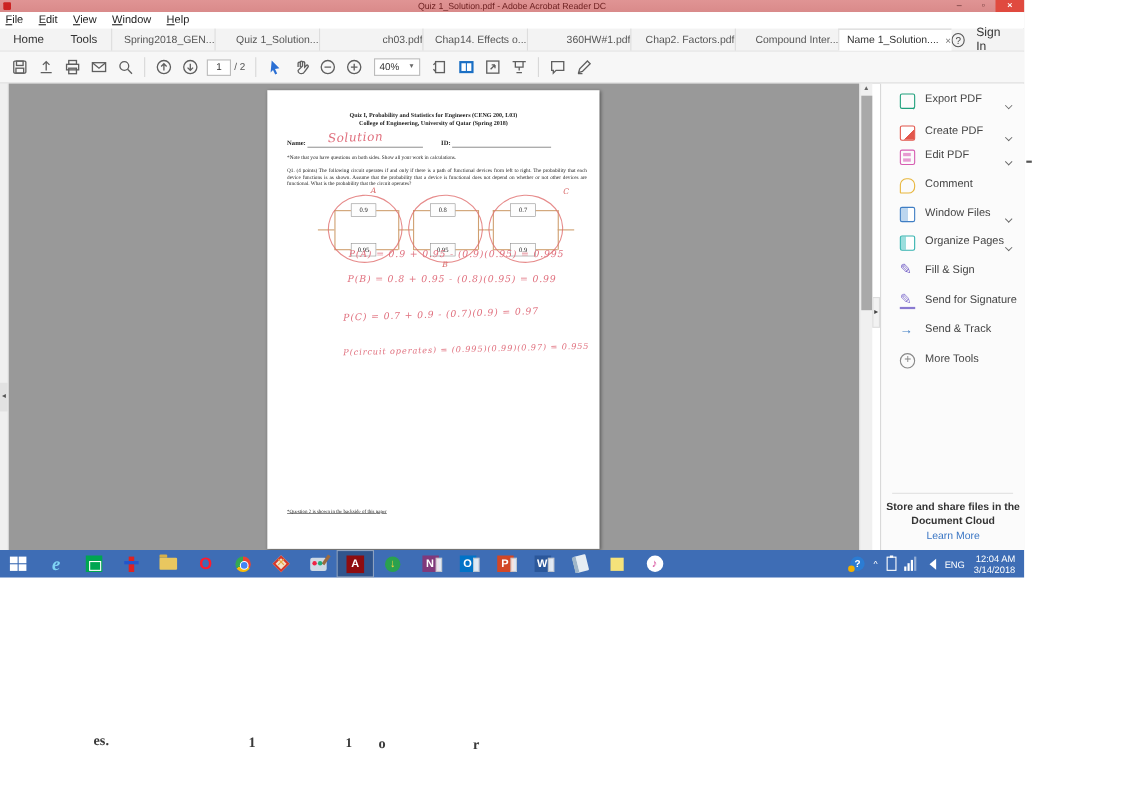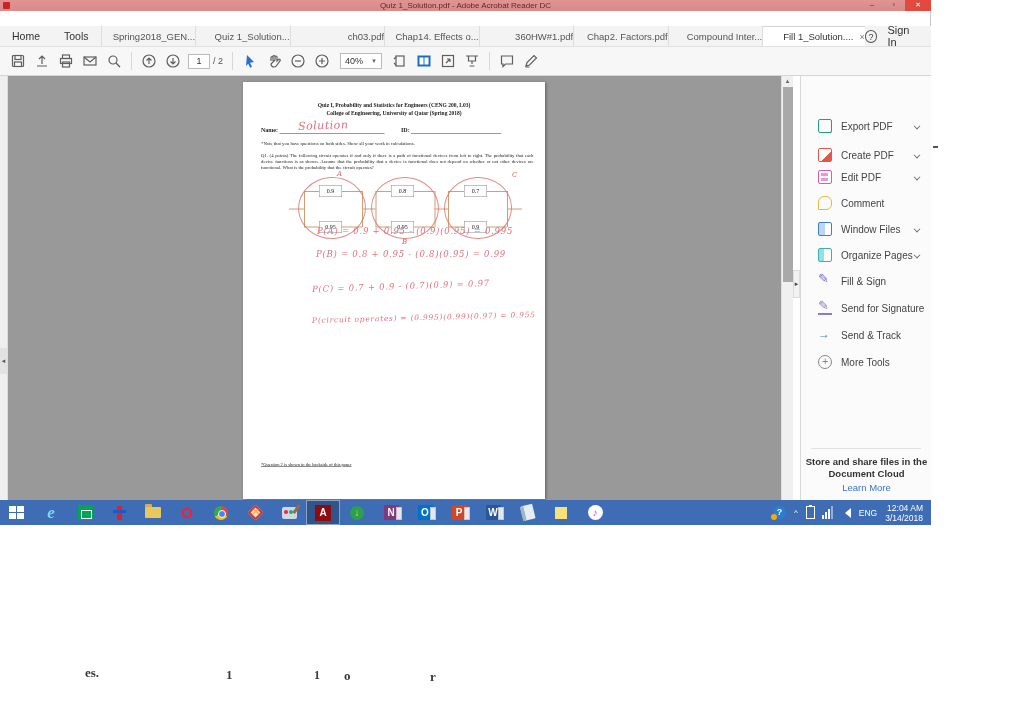--- a/index.html
+++ b/index.html
@@ -71,21 +71,21 @@
   .circuit { position:absolute; top:196px; left:110px; width:430px; height:124px; }
   .wire { position:absolute; background:#cfa070; }
   .dev-box { position:absolute; width:46px; height:24px; border:1px solid #8a8a8a; background:#fdfdfd; font-size:12px; text-align:center; line-height:22px; color:#222; }
   .red-ellipse { position:absolute; border:2px solid rgba(224,110,110,.8); border-radius:50%; }
   .group-label { position:absolute; font-size:14px; color:#d96a6a; font-family:"DejaVu Serif",serif; font-style:italic; }
 
   .sol-line { position:absolute; font-size:17px; white-space:nowrap; letter-spacing:1.5px; }
 
   
   .tools-panel { position:absolute; left:800px; top:76px; width:131px; height:424px; background:#fbfbfb; border-left:1px solid #d9d9d9; }
-  .tool-item { position:absolute; left:0; width:131px; height:22px; display:flex; align-items:center; padding-left:17px; cursor:default;margin-top:30px; }
+  .tool-item { position:absolute; left:0; width:131px; height:22px; display:flex; padding-left:17px; cursor:default; }
   .tool-item .t-label { font-size:10px; color:#444; margin-left:9px; white-space:nowrap; }
   .t-chevron { position:absolute; right:12px; top:8px; width:6px; height:6px; border-right:1.4px solid #666; border-bottom:1.4px solid #666; transform:rotate(45deg) scale(.8); }
   .t-ic { width:14px; height:14px; position:relative; flex:none; }
 
   .ic-export { border:1.5px solid #1fa07c; border-radius:2px; }
   .ic-export::after { content:"→"; position:absolute; right:-2px; bottom:-4px; font-size:8px; color:#1fa07c; font-weight:bold; }
   .ic-create { border:1.5px solid #e2574c; border-radius:2px; background:linear-gradient(135deg,#fff 60%,#e2574c 60%); }
   .ic-edit { border:1.5px solid #dife; border:1.5px solid #d65db1; border-radius:2px; }
   .ic-edit::after { content:""; position:absolute; left:2px; top:2px; width:7px; height:3px; background:#e79ad2; box-shadow:0 5px 0 #e79ad2; }
   .ic-comment { border:1.5px solid #e8b63c; border-radius:6px 6px 6px 1px; }
@@ -161,20 +161,27 @@
     <div class="titlebar">
       <div class="app-icon"></div>
       <div class="title">Quiz 1_Solution.pdf - Adobe Acrobat Reader DC</div>
       <div class="win-controls">
         <div class="win-btn">–</div>
         <div class="win-btn">▫</div>
         <div class="win-btn close">×</div>
       </div>
     </div>
 
+    <div class="menubar">
+      <span class="menu-item">File</span>
+      <span class="menu-item">Edit</span>
+      <span class="menu-item">View</span>
+      <span class="menu-item">Window</span>
+      <span class="menu-item">Help</span>
+    </div>
 
     <div class="tabbar">
       <div class="tab-plain">Home</div>
       <div class="tab-plain">Tools</div>
       <div class="tab">
           <span>Spring2018_GEN...</span>
         </div>
       <div class="tab">
           <span>Quiz 1_Solution...</span>
         </div>
@@ -187,21 +194,21 @@
       <div class="tab">
           <span>360HW#1.pdf</span>
         </div>
       <div class="tab">
           <span>Chap2. Factors.pdf</span>
         </div>
       <div class="tab">
           <span>Compound Inter...</span>
         </div>
       <div class="tab active">
-        <span>Fill 1_Solution....</span>
+        <span>Name 1_Solution....</span>
         <span class="tab-close">×</span>
       </div>
       <div class="tabbar-right">
         <div class="help-circle">?</div>
         <div class="sign-in">Sign In</div>
       </div>
     </div>
 
     <div class="toolbar">
       <div class="tb-icon">

